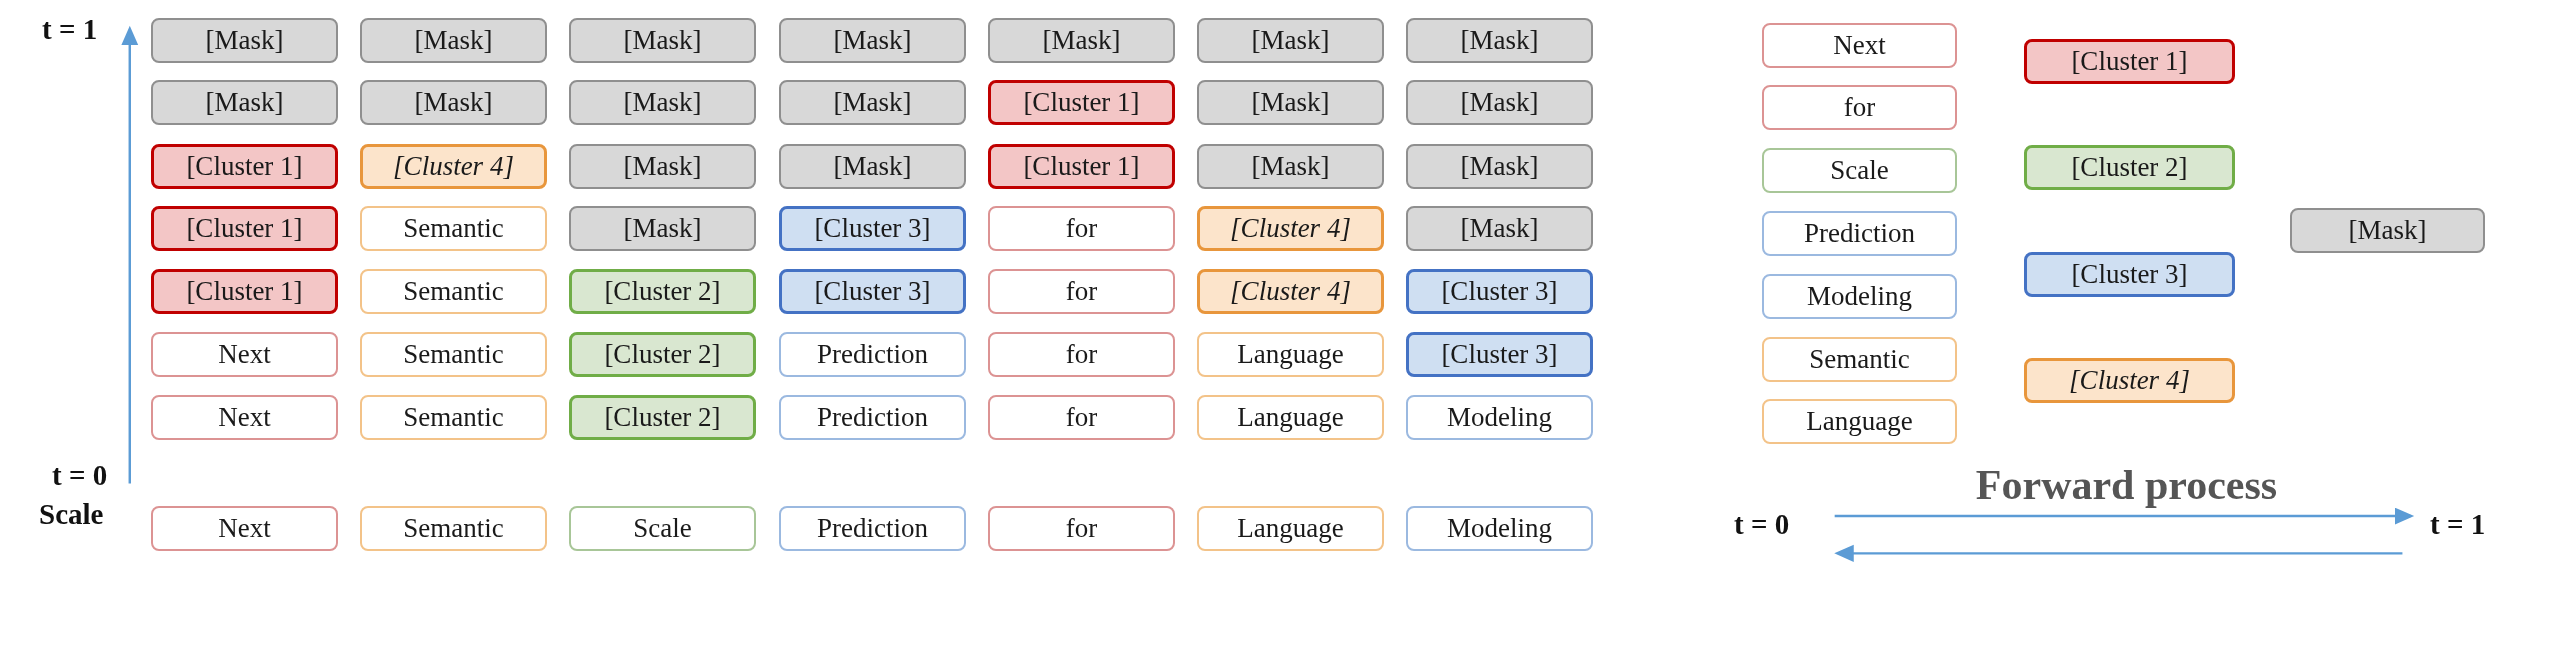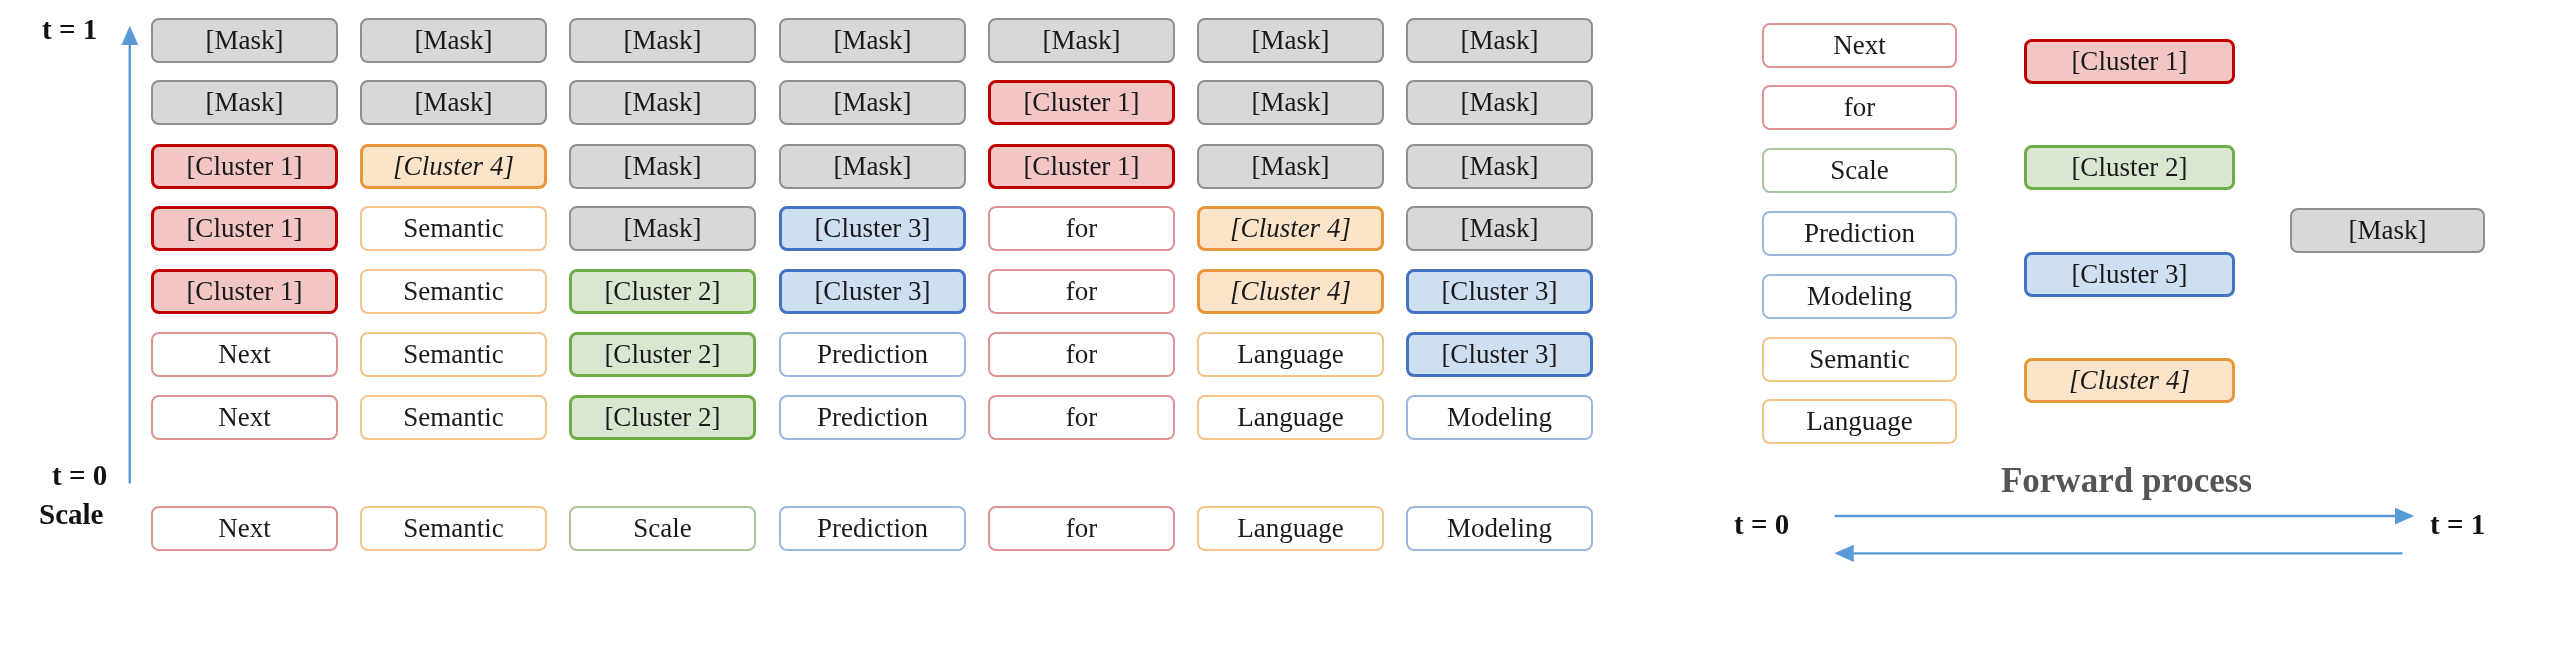--- a/index.html
+++ b/index.html
@@ -37,21 +37,21 @@
   .axis-label {
     position:absolute;
     font-weight:bold;
     font-size:29px;
     color:#111111;
     white-space:nowrap;
   }
   .process-label {
     position:absolute;
     font-weight:bold;
-    font-size:35px;
+    font-size:42px;
     color:var(--process_text);
     width:341px;
     text-align:center;
     white-space:nowrap;
   }
   .arrows {
     position:absolute;
     left:0; top:0;
     width:2576px; height:672px;
     pointer-events:none;

